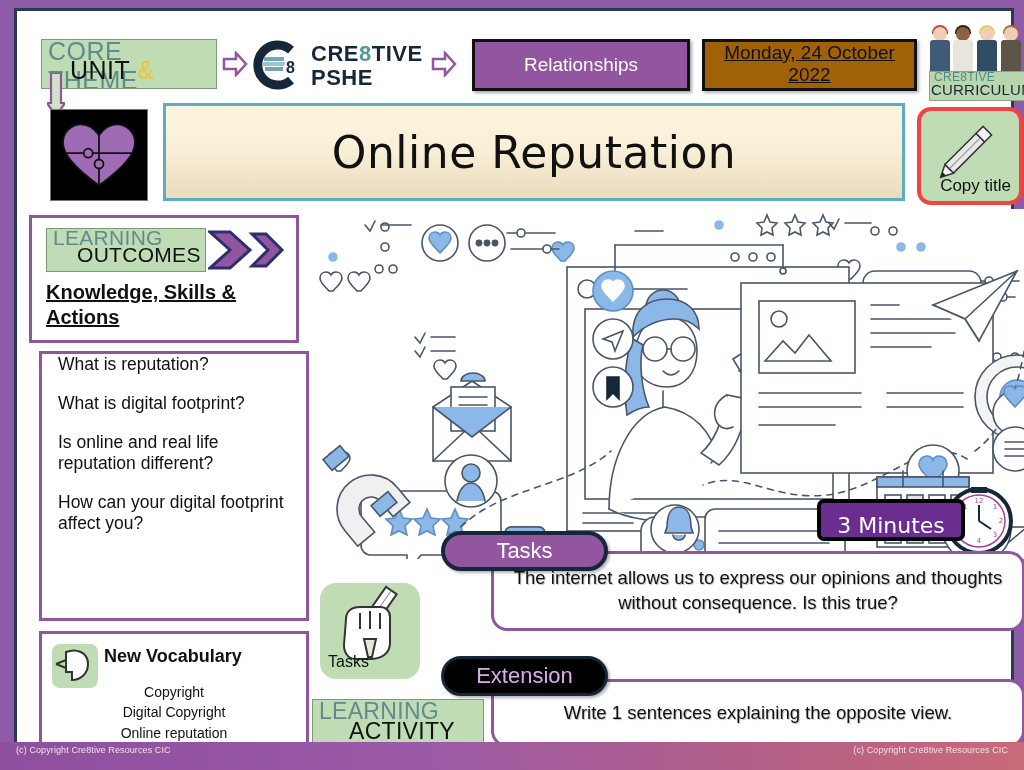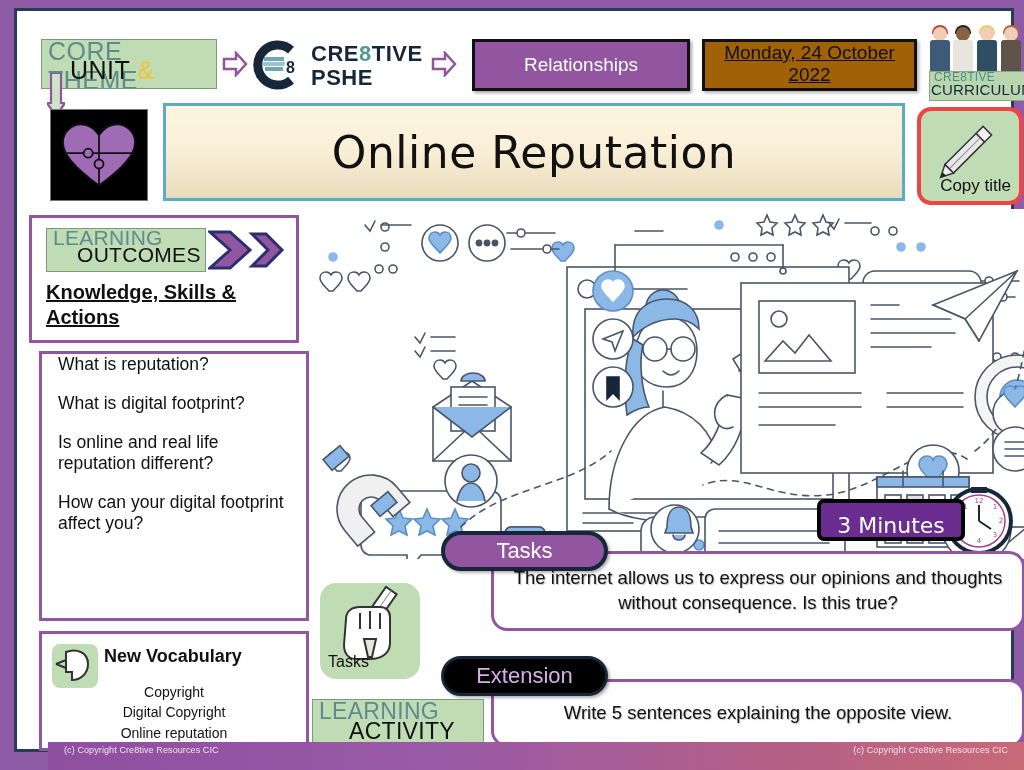--- a/index.html
+++ b/index.html
@@ -14,21 +14,20 @@
     box-sizing:border-box;
   }
   
   .frame-navy{
     position:absolute;left:14px;top:8px;right:10px;bottom:18px;
     border:3px solid #2b3a54;background:#ffffff;box-sizing:border-box;
   }
   .footerbar{
     position:absolute;left:0;right:0;bottom:0;height:28px;
     background:linear-gradient(90deg,#8e4f9e 0%, #9a5aa8 40%, #b45f86 75%, #c96a77 100%);
-    margin-left:48px;
   }
   .footerbar span{
     position:absolute;top:3px;font-size:9px;color:#f3e2ef;letter-spacing:.1px;
     font-family:"Liberation Sans",sans-serif;
   }
   .footerbar .left{left:16px;}
   .footerbar .right{right:16px;}
 
   
   .core-theme-box{
@@ -717,21 +716,21 @@
     </div>
 
     <div class="task-panel">
       <span>The internet allows us to express our opinions and thoughts without consequence. Is this true?</span>
     </div>
     <div class="task-badge">
       <span>Tasks</span>
     </div>
 
     <div class="ext-panel">
-      <span>Write 5 sentences explaining the opposite view.</span>
+      <span>Write 1 sentences explaining the opposite view.</span>
     </div>
     <div class="ext-badge">
       <span>Extension</span>
     </div>
 
     <div class="tasks-icon">
       <svg width="96" height="84" viewBox="0 0 96 84">
         <g stroke="#333" stroke-width="2" fill="#fff">
           <g transform="rotate(35 48 40)">
             <rect x="42" y="0" width="13" height="44"></rect>

